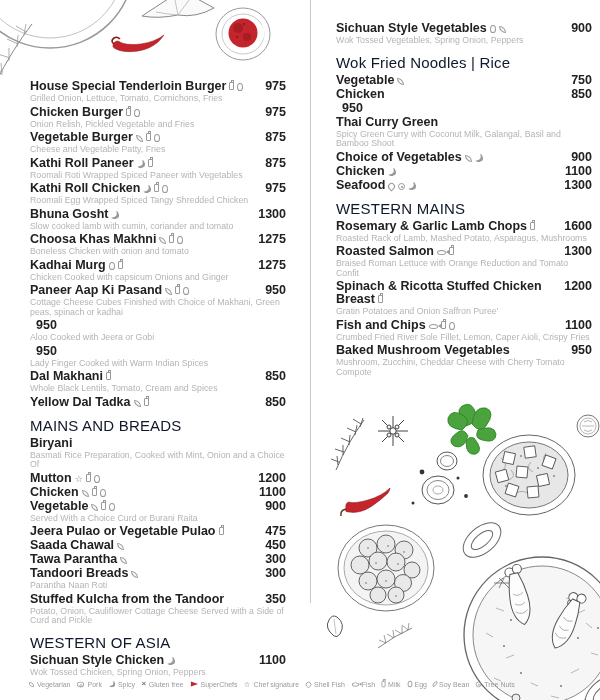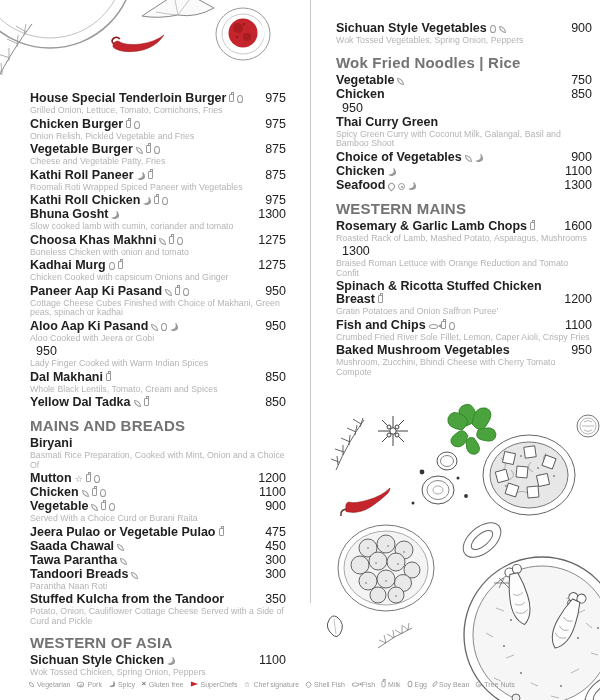--- a/index.html
+++ b/index.html
@@ -4,28 +4,28 @@
 <style>
   html,body{margin:0;padding:0}
   body{
     width:600px;height:700px;background:#fff;overflow:hidden;position:relative;
     font-family:"Liberation Sans","DejaVu Sans",sans-serif;
     -webkit-font-smoothing:antialiased;
   }
   .page{position:absolute;inset:0;overflow:hidden}
   .divider{position:absolute;left:310px;top:0;width:1px;height:603px;background:#c9c9c9}
   .col{position:absolute;width:256px}
-  #col-left{left:30px;top:92px}
+  #col-left{left:30px;top:80px}
   #col-right{left:336px;top:22px}
-  .sec-h{font-size:15px;font-weight:bold;color:#737373;margin:8px 0 3px;letter-spacing:.2px}
+  .sec-h{font-size:15px;font-weight:normal;color:#0f172a;margin:8px 0 3px;letter-spacing:.2px}
   .item{margin-bottom:1px}
-  .row{display:flex;align-items:flex-end}
+  .row{display:flex;}
   .nm{flex:1;font-size:12.5px;font-weight:bold;color:#212121;line-height:13px}
   .nm.light{font-weight:bold}
-  .pr{font-size:12.5px;font-weight:normal;color:#212121;line-height:13px;margin-left:6px;white-space:nowrap}
+  .pr{font-size:12.5px;font-weight:bold;color:#212121;line-height:13px;margin-left:6px;white-space:nowrap}
   .ds{font-size:8.8px;color:#b4b4b4;line-height:9.5px;margin-top:1px;margin-bottom:2px}
 
   
   .ic{display:inline-block;vertical-align:-1px;margin-left:3px;box-sizing:border-box}
   .ic-milk{width:5px;height:8px;border:1px solid #999;border-radius:1px;position:relative;vertical-align:0}
   .ic-milk::before{content:"";position:absolute;left:1px;top:-3px;width:1px;height:2px;border:1px solid #999;border-bottom:0}
   .ic-egg{width:6px;height:8px;border:1px solid #999;border-radius:50%/55% 55% 45% 45%}
   .ic-veg{width:7px;height:7px;border:1px solid #999;border-radius:0 100% 4% 100%}
   .ic-spicy{width:8px;height:8px;border-radius:50%;box-shadow:inset -2px 2px 0 0 #999;transform:rotate(80deg)}
   .ic-star{border:none;width:auto;height:auto;vertical-align:0}
@@ -269,20 +269,21 @@
           <span class="nm">Kathi Roll Paneer<span class="ic ic-spicy"></span><span class="ic ic-milk"></span></span>
           <span class="pr">875</span>
         </div>
         <div class="ds">Roomali Roti Wrapped Spiced Paneer with Vegetables</div>
       </div>
       <div class="item">
         <div class="row">
           <span class="nm">Kathi Roll Chicken<span class="ic ic-spicy"></span><span class="ic ic-milk"></span><span class="ic ic-egg"></span></span>
           <span class="pr">975</span>
         </div>
+        <div class="ds">Roomali Egg Wrapped Spiced Tangy Shredded Chicken</div>
       </div>
       <div class="item">
         <div class="row">
           <span class="nm">Bhuna Gosht<span class="ic ic-spicy"></span></span>
           <span class="pr">1300</span>
         </div>
         <div class="ds">Slow cooked lamb with cumin, coriander and tomato</div>
       </div>
       <div class="item">
         <div class="row">
@@ -300,21 +301,20 @@
       </div>
       <div class="item">
         <div class="row">
           <span class="nm">Paneer Aap Ki Pasand<span class="ic ic-veg"></span><span class="ic ic-milk"></span><span class="ic ic-egg"></span></span>
           <span class="pr">950</span>
         </div>
         <div class="ds">Cottage Cheese Cubes Finished with Choice of Makhani, Green peas, spinach or kadhai</div>
       </div>
       <div class="item">
         <div class="row">
-          <span class="nm">Aloo Aap Ki Pasand<span class="ic ic-veg"></span><span class="ic ic-egg"></span><span class="ic ic-spicy"></span></span>
           <span class="pr">950</span>
         </div>
         <div class="ds">Aloo Cooked with Jeera or Gobi</div>
       </div>
       <div class="item">
         <div class="row">
           <span class="pr">950</span>
         </div>
         <div class="ds">Lady Finger Cooked with Warm Indian Spices</div>
       </div>
@@ -451,20 +451,21 @@
       <div class="sec-h">WESTERN MAINS</div>
       <div class="item">
         <div class="row">
           <span class="nm">Rosemary &amp; Garlic Lamb Chops<span class="ic ic-milk"></span></span>
           <span class="pr">1600</span>
         </div>
         <div class="ds">Roasted Rack of Lamb, Mashed Potato, Asparagus, Mushrooms</div>
       </div>
       <div class="item">
         <div class="row">
+          <span class="nm">Roasted Salmon<span class="ic ic-fish"></span><span class="ic ic-milk"></span></span>
           <span class="pr">1300</span>
         </div>
         <div class="ds">Braised Roman Lettuce with Orange Reduction and Tomato Confit</div>
       </div>
       <div class="item">
         <div class="row">
           <span class="nm">Spinach &amp; Ricotta Stuffed Chicken Breast<span class="ic ic-milk"></span></span>
           <span class="pr">1200</span>
         </div>
         <div class="ds">Gratin Potatoes and Onion Saffron Puree'</div>
@@ -474,21 +475,21 @@
           <span class="nm">Fish and Chips<span class="ic ic-fish"></span><span class="ic ic-milk"></span><span class="ic ic-egg"></span></span>
           <span class="pr">1100</span>
         </div>
         <div class="ds">Crumbed Fried River Sole Fillet, Lemon, Caper Aioli, Crispy Fries</div>
       </div>
       <div class="item">
         <div class="row">
           <span class="nm">Baked Mushroom Vegetables</span>
           <span class="pr">950</span>
         </div>
-        <div class="ds">Mushroom, Zucchini, Bhindi Cheese with Cherry Tomato Compote</div>
+        <div class="ds">Mushroom, Zucchini, Cheddar Cheese with Cherry Tomato Compote</div>
       </div>
     </div>
   <div class="legend" id="legend">
       <span class="lg">
         <span class="ic ic-veg"></span>
         <span>Vegetarian</span>
       </span>
       <span class="lg">
         <span class="ic ic-pork"></span>
         <span>Pork</span>

